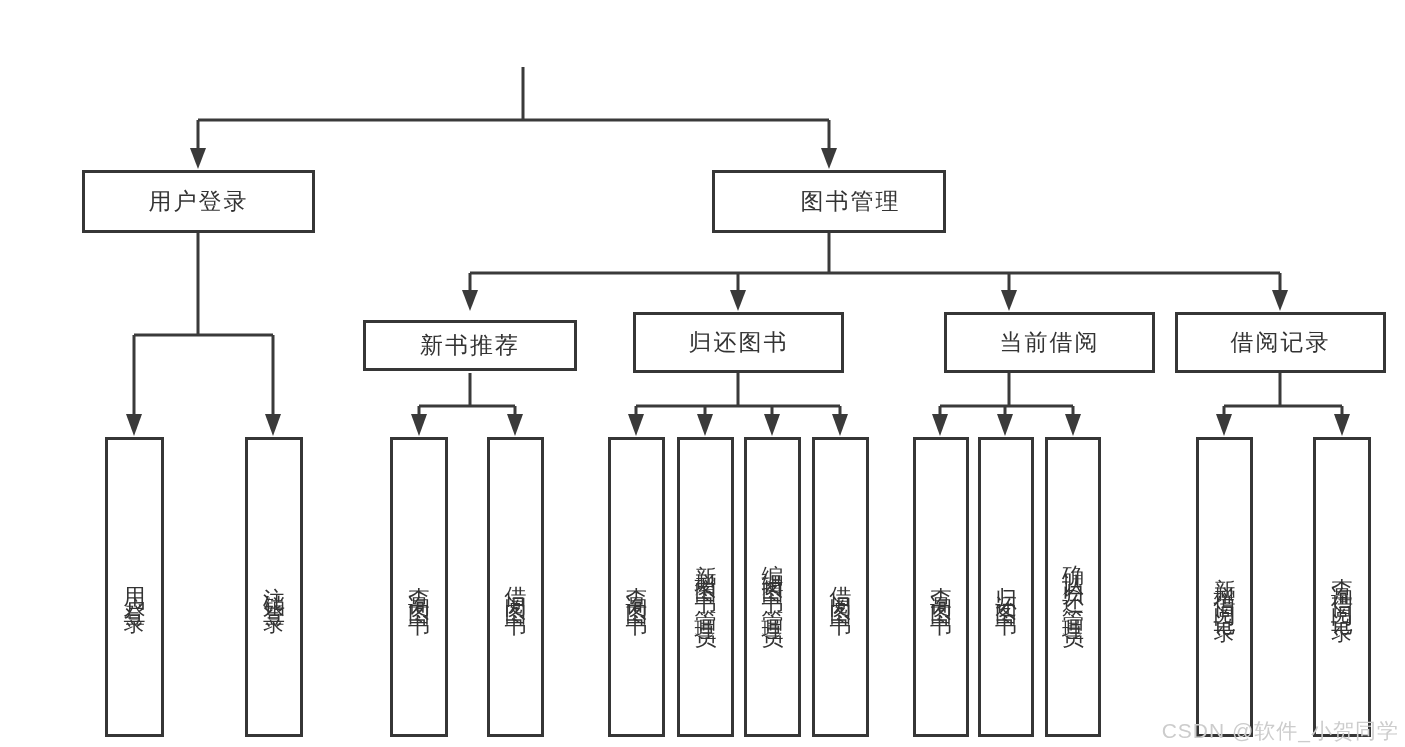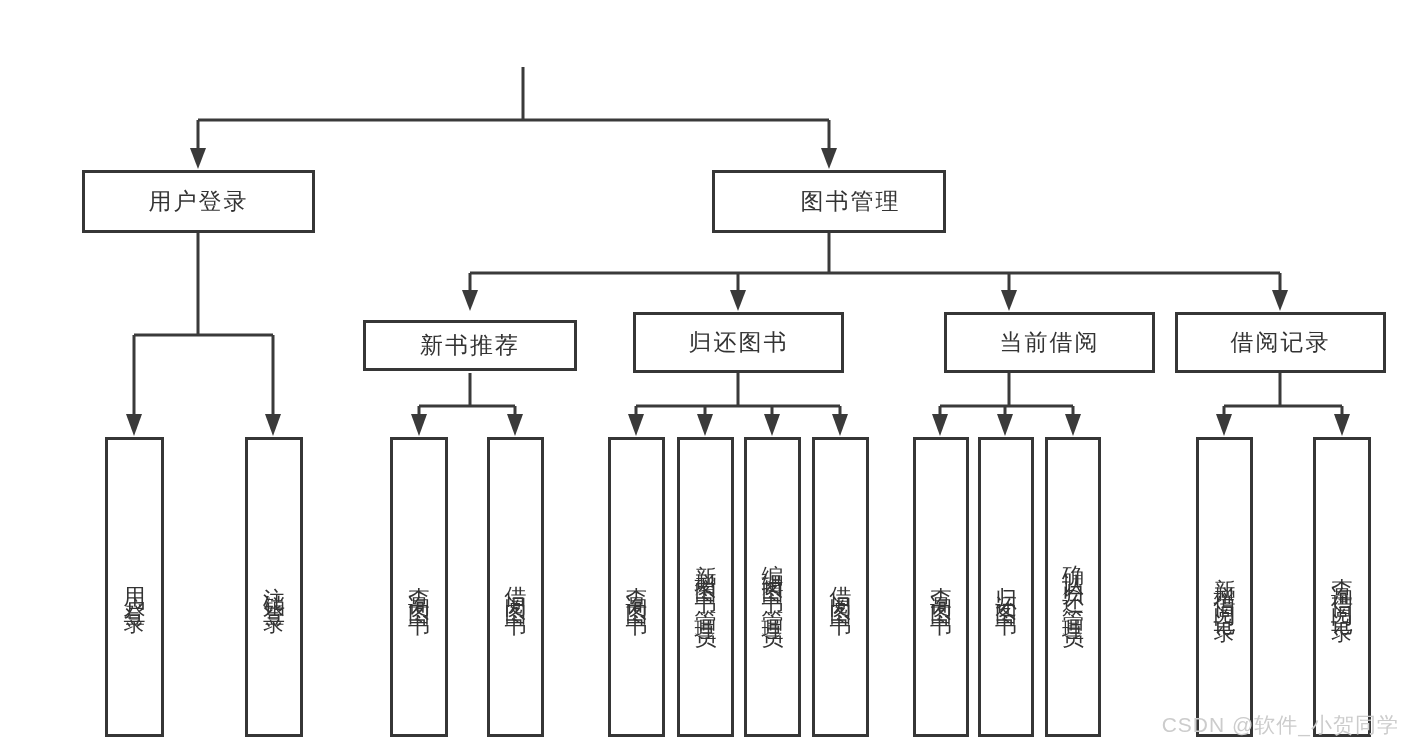--- a/index.html
+++ b/index.html
@@ -13,21 +13,21 @@
   .node {
     position:absolute; box-sizing:border-box; border:3px solid #363636;
     background:#ffffff; color:#333333;
     display:flex; align-items:center; justify-content:center;
     text-align:center; white-space:nowrap;
   }
   .h   { font-size:23px; letter-spacing:2px; }
   .root{ font-size:24px; letter-spacing:2px; }
   .v   { writing-mode:vertical-rl; font-size:22px; letter-spacing:9px; white-space:nowrap; }
   .watermark {
-    position:absolute; right:6px; bottom:8px;
+    position:absolute; right:6px; bottom:2px;
     font-size:21px; color:#cccccc; letter-spacing:1px; z-index:5;
   }
 </style>
 </head>
 <body>
 
 <div class="canvas">
 
   <svg class="connectors" viewBox="0 0 1405 747" xmlns="http://www.w3.org/2000/svg">
     <g>

